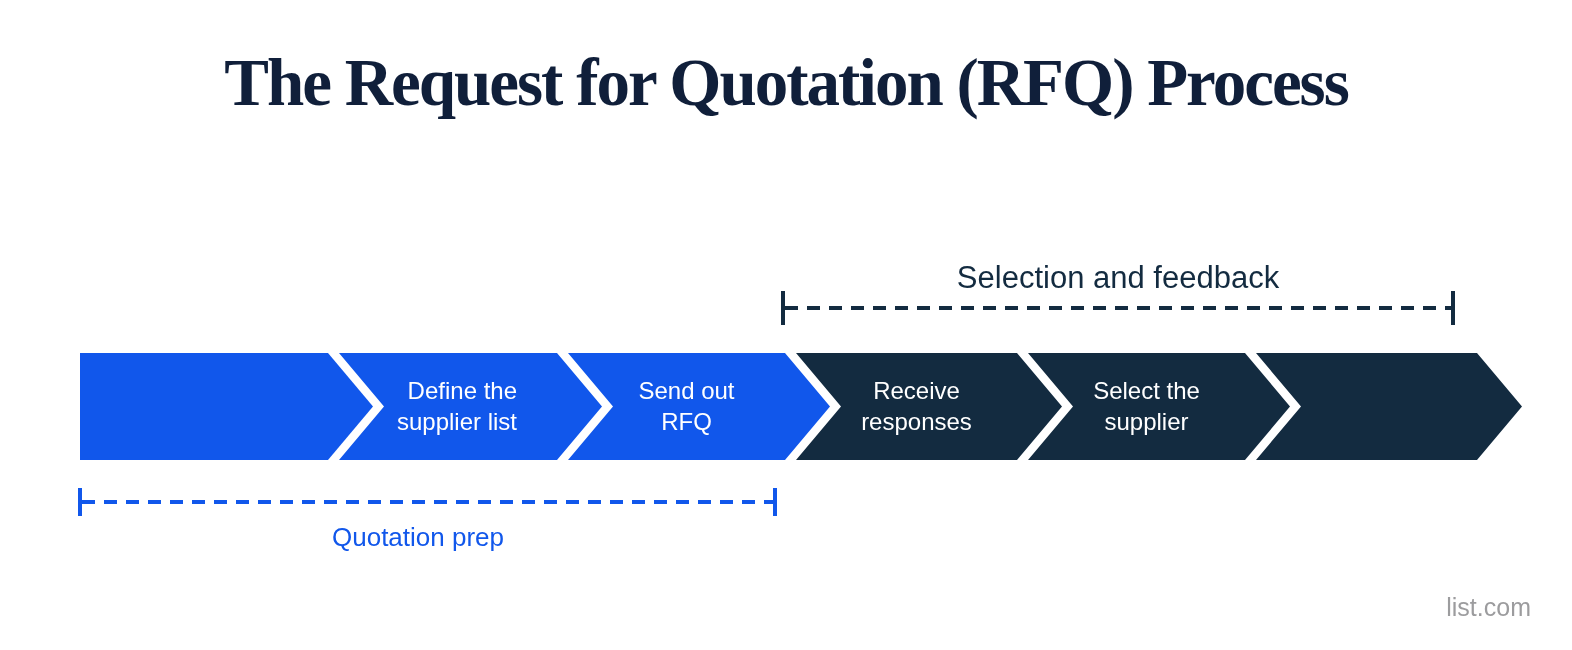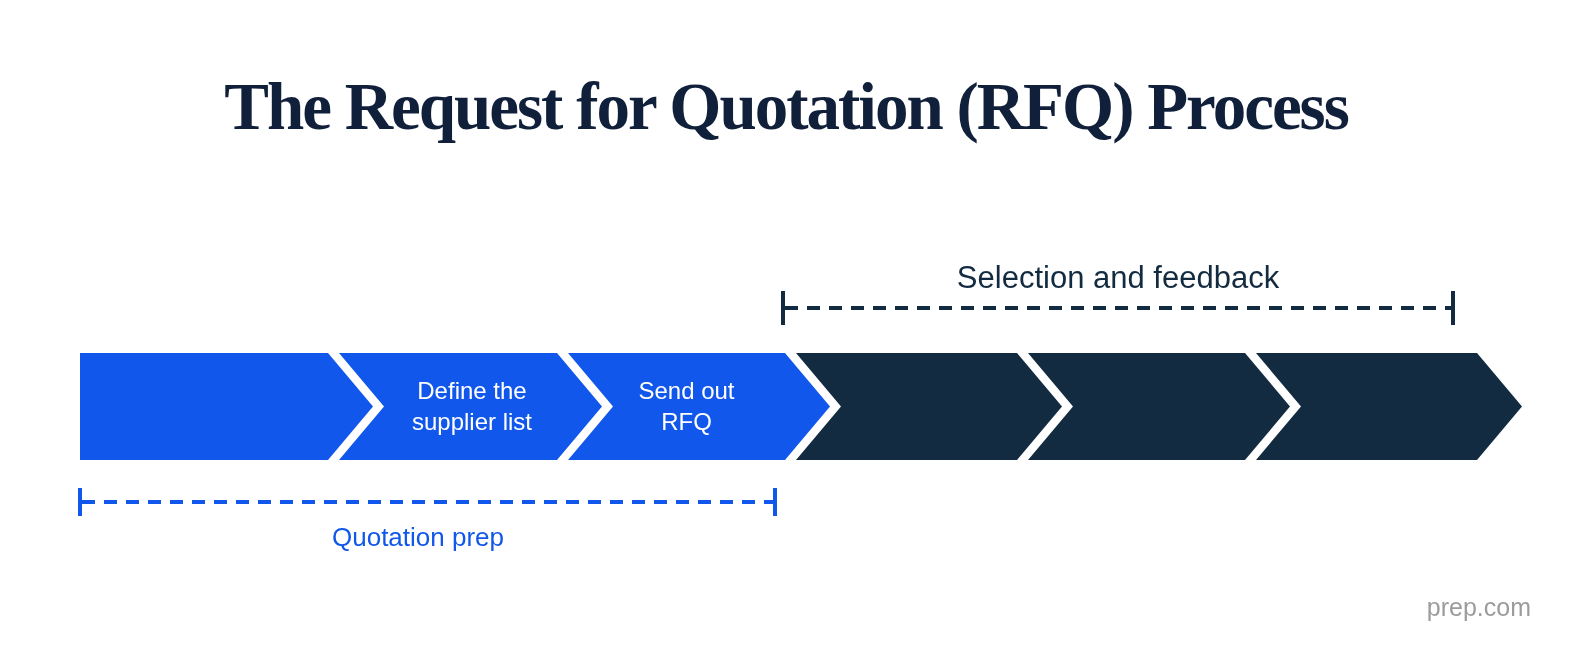--- a/index.html
+++ b/index.html
@@ -25,21 +25,20 @@
     top: 44px;
     left: 0;
     width: 1572px;
     text-align: center;
     font-family: "Liberation Serif", serif;
     font-weight: 700;
     font-size: 67px;
     letter-spacing: -2px;
     line-height: 1.15;
     color: var(--color-title_navy, #101F3A);
-    margin-top: 24px;
   }
 
   
   .process-band {
     position: absolute;
     left: 80px;
     top: 353px;
     width: 1442px;
     height: 107px;
   }
@@ -58,21 +57,21 @@
     justify-content: center;
     box-sizing: border-box;
     padding-right: 25px;
     text-align: center;
     white-space: pre-line;
     color: var(--color-white, #ffffff);
     font-size: 24px;
     line-height: 1.28;
   }
   .step-label.s1 { left: 0px;    width: 293px; }
-  .step-label.s2 { left: 273px;  width: 263px; }
+  .step-label.s2 { left: 258px;  width: 263px; text-align: right; }
   .step-label.s3 { left: 488px;  width: 262px; }
   .step-label.s4 { left: 716px;  width: 266px; }
   .step-label.s5 { left: 948px;  width: 262px; }
   .step-label.s6 { left: 1176px; width: 266px; }
 
   
   .bracket-label-top {
     position: absolute;
     left: 781px;
     top: 260px;
@@ -130,24 +129,28 @@
       <polygon points="259,0 477,0 522,53.5 477,107 259,107 304,53.5" fill="#1157EB"></polygon>
       <polygon points="488,0 705,0 750,53.5 705,107 488,107 533,53.5" fill="#1157EB"></polygon>
       <polygon points="716,0 937,0 982,53.5 937,107 716,107 761,53.5" fill="#132B40"></polygon>
       <polygon points="948,0 1165,0 1210,53.5 1165,107 948,107 993,53.5" fill="#132B40"></polygon>
       <polygon points="1176,0 1397,0 1442,53.5 1397,107 1176,107 1221,53.5" fill="#132B40"></polygon>
     </svg>
     <div class="step-label s2">Define the
 supplier list</div>
     <div class="step-label s3">Send out
 RFQ</div>
+    <div class="step-label s4">Receive
+responses</div>
+    <div class="step-label s5">Select the
+supplier</div>
   </div>
 
   <svg class="bracket-bottom-svg" width="699" height="32" viewBox="0 0 699 32">
     <line x1="2" y1="2" x2="2" y2="30" stroke-width="4" stroke="#1157EB"></line>
     <line x1="697" y1="2" x2="697" y2="30" stroke-width="4" stroke="#1157EB"></line>
     <line x1="4" y1="16" x2="695" y2="16" stroke-width="4" stroke-dasharray="13 9" stroke="#1157EB"></line>
   </svg>
   <div class="bracket-label-bottom">Quotation prep</div>
 
-  <div class="footer-site">prep.com</div>
+  <div class="footer-site">list.com</div>
 
 </div>
 
 </body></html>

